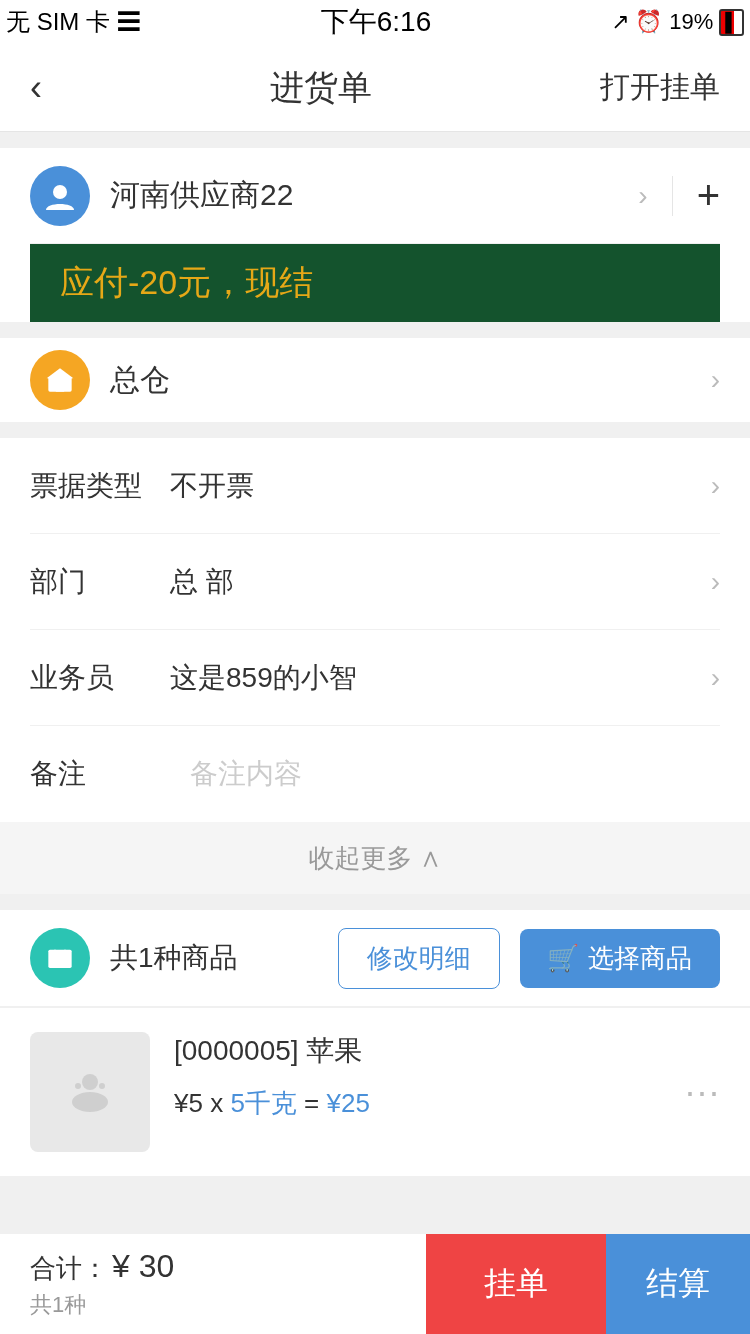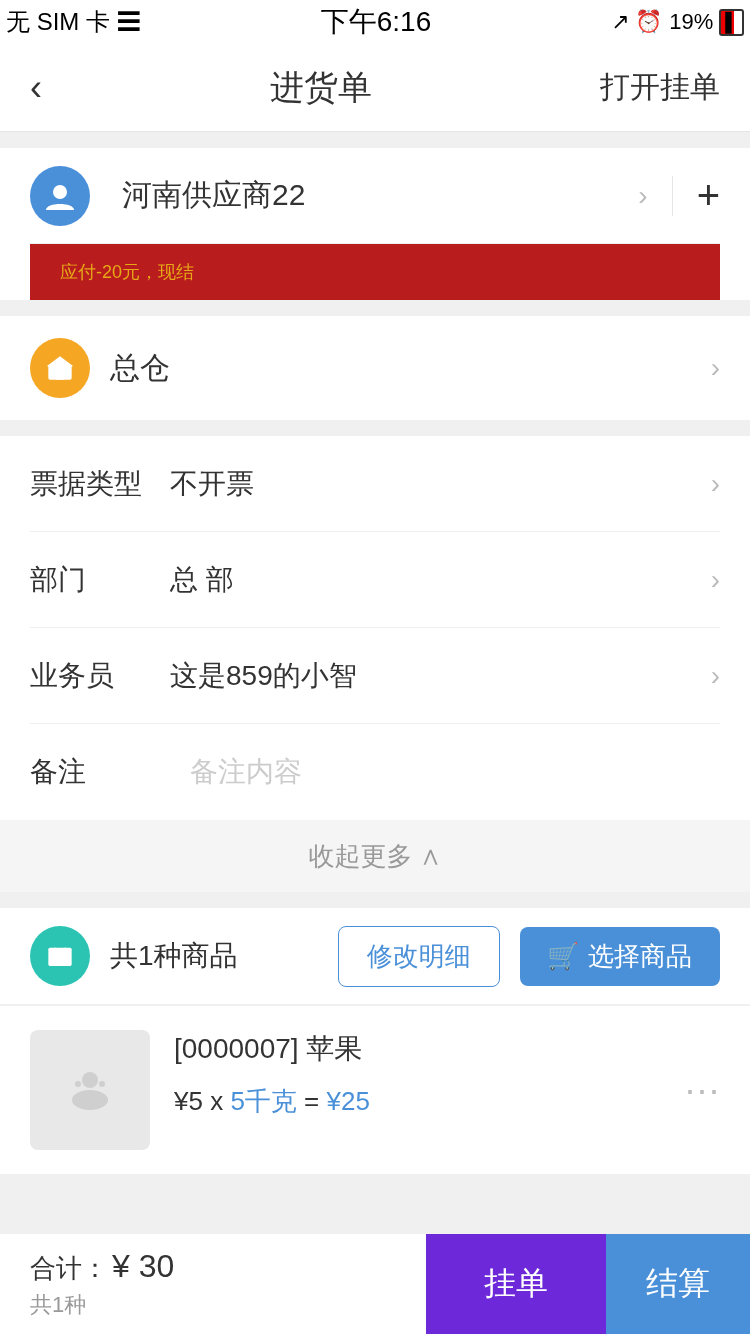--- a/index.html
+++ b/index.html
@@ -57,36 +57,36 @@
     }
     .supplier-avatar {
       width: 60px; height: 60px;
       border-radius: 50%;
       background: #4a90d9;
       display: flex; align-items: center; justify-content: center;
       margin-right: 20px;
       flex-shrink: 0;
     }
     .supplier-avatar svg { width: 36px; height: 36px; }
-    .supplier-name { flex: 1; font-size: 30px; color: #333; margin-left: 12px; }
+    .supplier-name { flex: 1; font-size: 30px; color: #333; }
     .chevron { color: #bbb; font-size: 28px; }
     .divider-v { width: 1px; height: 40px; background: #e5e5e5; margin: 0 24px; }
     .plus-btn { font-size: 40px; color: #333; font-weight: 300; }
     
     .alert-row {
-      background: #b91c1c;
+      background: #14532d;
       padding: 16px 30px;
-      font-size: 18px;
+      font-size: 34px;
       color: #e6a817;
     }
     
     .warehouse-row {
       display: flex;
       align-items: center;
-      height: 104px;
+      height: 84px;
     }
     .warehouse-icon {
       width: 60px; height: 60px;
       border-radius: 50%;
       background: #f5a623;
       display: flex; align-items: center; justify-content: center;
       margin-right: 20px;
       flex-shrink: 0;
     }
     .warehouse-name { flex: 1; font-size: 30px; color: #333; }
@@ -185,21 +185,21 @@
       display: flex;
       flex-direction: column;
       justify-content: center;
       padding: 0 30px;
     }
     .footer-total-amount { font-size: 32px; color: #333; font-weight: 500; }
     .footer-total-count { font-size: 22px; color: #999; margin-top: 4px; }
     .footer-total-label { font-size: 26px; color: #333; }
     .btn-suspend {
       width: 180px;
-      background: #6d28d9;
+      background: #ef4444;
       color: #fff;
       border: none;
       font-size: 32px;
       display: flex; align-items: center; justify-content: center;
     }
     .btn-checkout {
       width: 144px;
       background: #4a90d9;
       color: #fff;
       border: none;
@@ -311,21 +311,21 @@
 <div class="product-item">
   <div class="product-thumb">
     <svg viewBox="0 0 60 60" fill="#aaa">
       <circle cx="30" cy="20" r="8"></circle>
       <ellipse cx="30" cy="40" rx="18" ry="10"></ellipse>
       <circle cx="18" cy="24" r="3"></circle>
       <circle cx="42" cy="24" r="3"></circle>
     </svg>
   </div>
   <div class="product-info">
-    <div class="product-name">[0000007] 苹果</div>
+    <div class="product-name">[0000005] 苹果</div>
     <div class="product-price-row">
       <span>¥5 x </span><span class="price-highlight">5千克</span><span> = </span><span class="price-highlight">¥25</span>
     </div>
   </div>
   <span class="product-more">···</span>
 </div>
 
 <div style="height:100px;"></div>
 
 <div class="footer">

